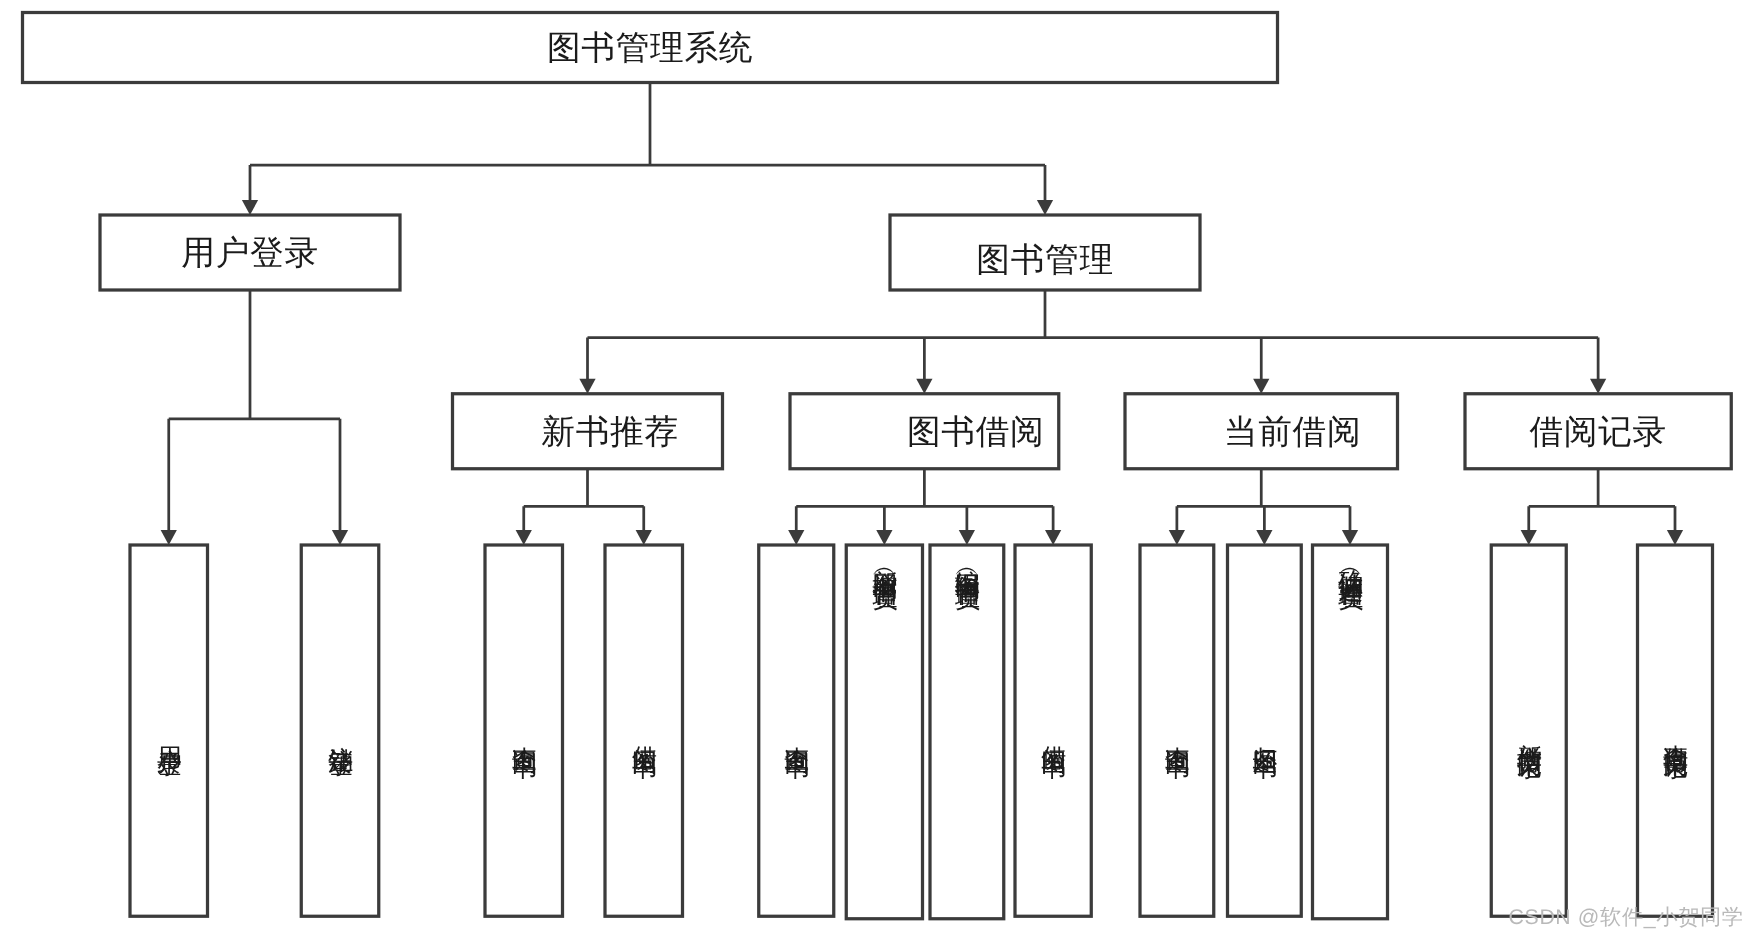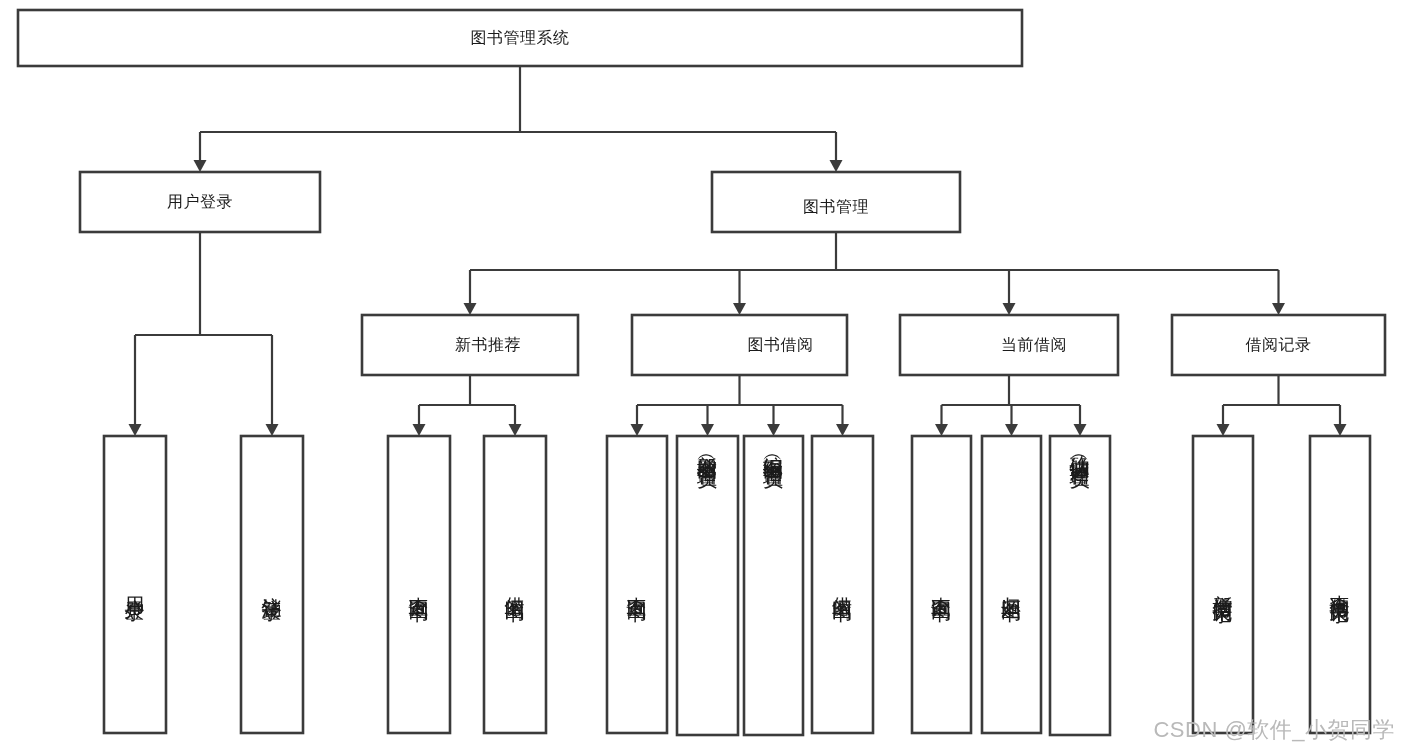--- a/index.html
+++ b/index.html
@@ -11,21 +11,21 @@
   svg.canvas{position:absolute;left:0;top:0;width:1405px;height:747px;}
 
   .node-rect{fill:#ffffff;stroke:#3b3b3b;stroke-width:2.6;}
   .connector{stroke:#3b3b3b;stroke-width:2.2;fill:none;}
   .arrow-head{fill:#3b3b3b;stroke:none;}
 
   .node-label{
     position:absolute;
     display:flex;align-items:center;justify-content:center;
     color:#1b1b1b;
-    font-size:16px;
+    font-size:27px;
     letter-spacing:0.5px;
     white-space:nowrap;
     pointer-events:none;
   }
   .node-label.vertical{
     writing-mode:vertical-rl;
     text-orientation:upright;
     font-size:20px;
     letter-spacing:2px;
     line-height:1;
@@ -33,21 +33,21 @@
     justify-content:center;
   }
   .node-label.vertical.top-aligned{
     justify-content:flex-start;
     padding-top:4px;
   }
 
   #watermark{
     position:absolute;
     right:10px;bottom:2px;
-    font-size:22px;
+    font-size:17px;
     color:#b9b9b9;
     letter-spacing:0.5px;
     white-space:nowrap;
     text-align:center;
   }
 </style>
 </head>
 <body>
 
 <div id="diagram-root">

